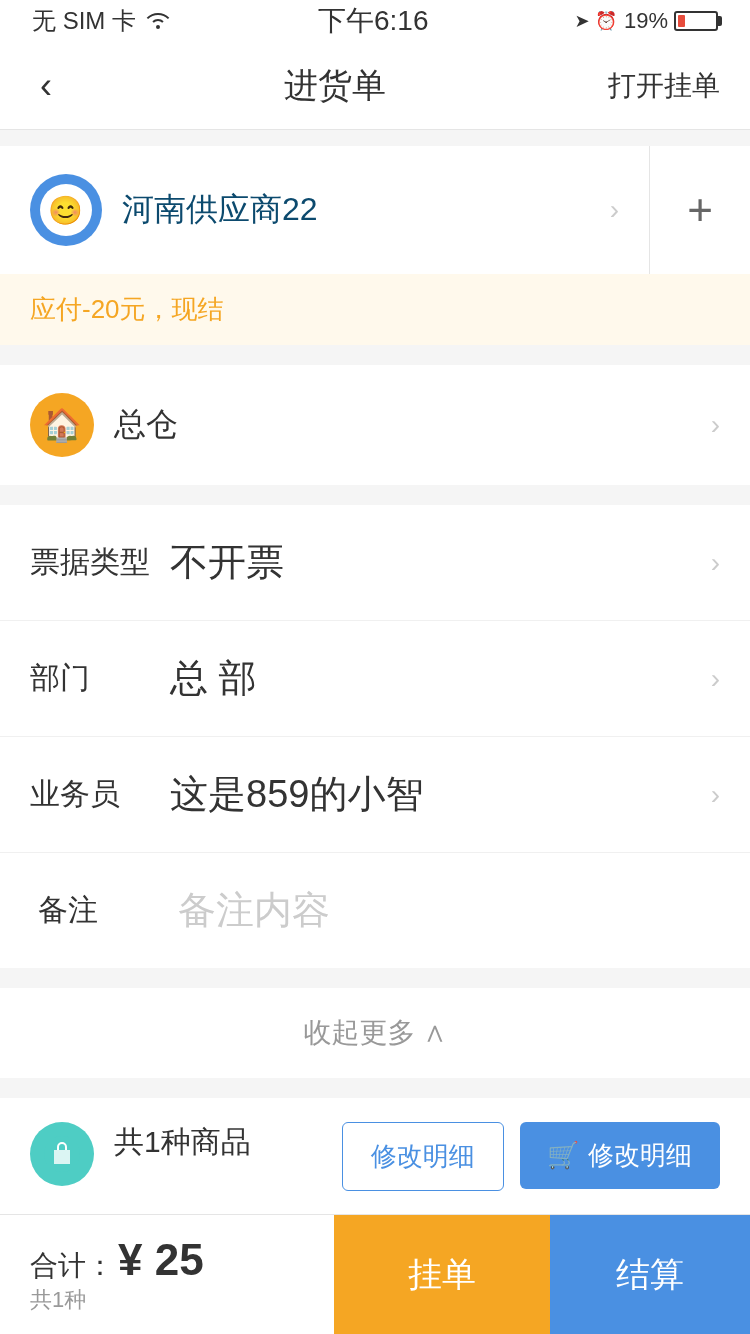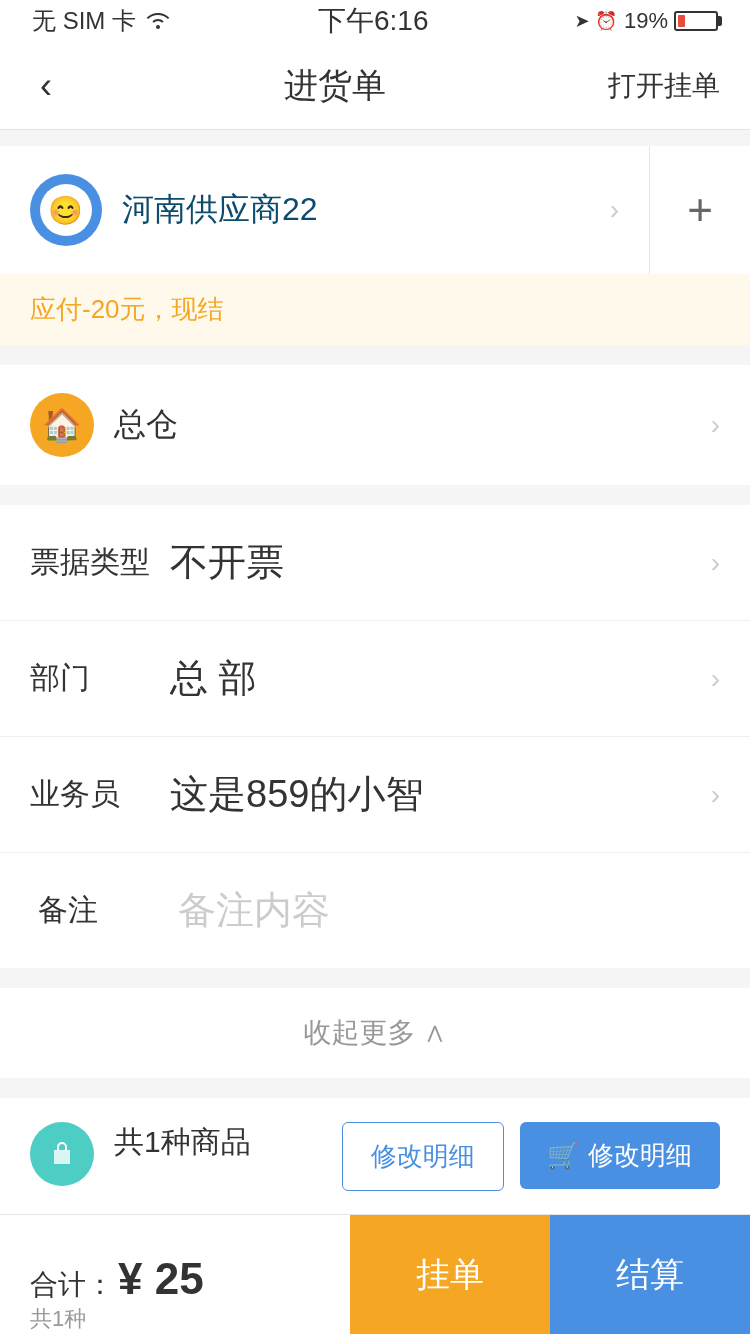--- a/index.html
+++ b/index.html
@@ -271,38 +271,38 @@
       height: 120px;
       display: flex;
       align-items: stretch;
       background: #fff;
       border-top: 1px solid #e5e5e5;
     }
     .bottom-total {
       flex: 1;
       display: flex;
       flex-direction: column;
-      justify-content: flex-end;
+      justify-content: center;
       padding: 0 30px;
     }
     .total-line {
       font-size: 28px;
       color: #333;
     }
     .total-amount {
       font-size: 44px;
       font-weight: 600;
       color: #333;
     }
     .total-sub {
       font-size: 22px;
       color: #999;
     }
     .btn-pending {
-      width: 200px;
+      width: 216px;
       background: #f5a623;
       color: #fff;
       font-size: 34px;
       display: flex;
       align-items: center;
       justify-content: center;
       cursor: pointer;
       border: none;
     }
     .btn-settle {

